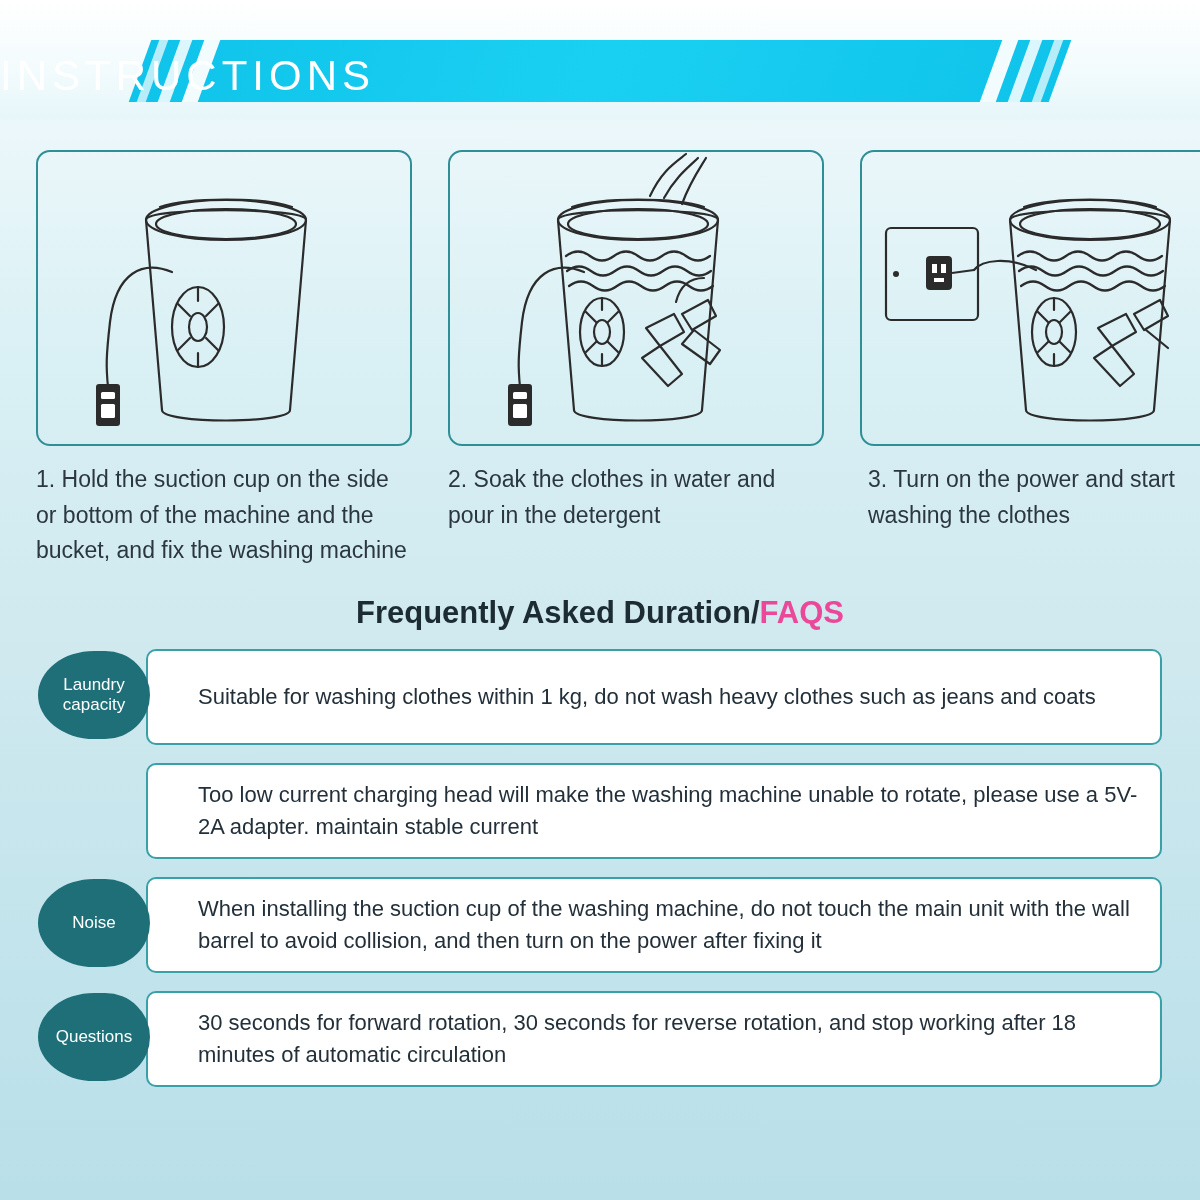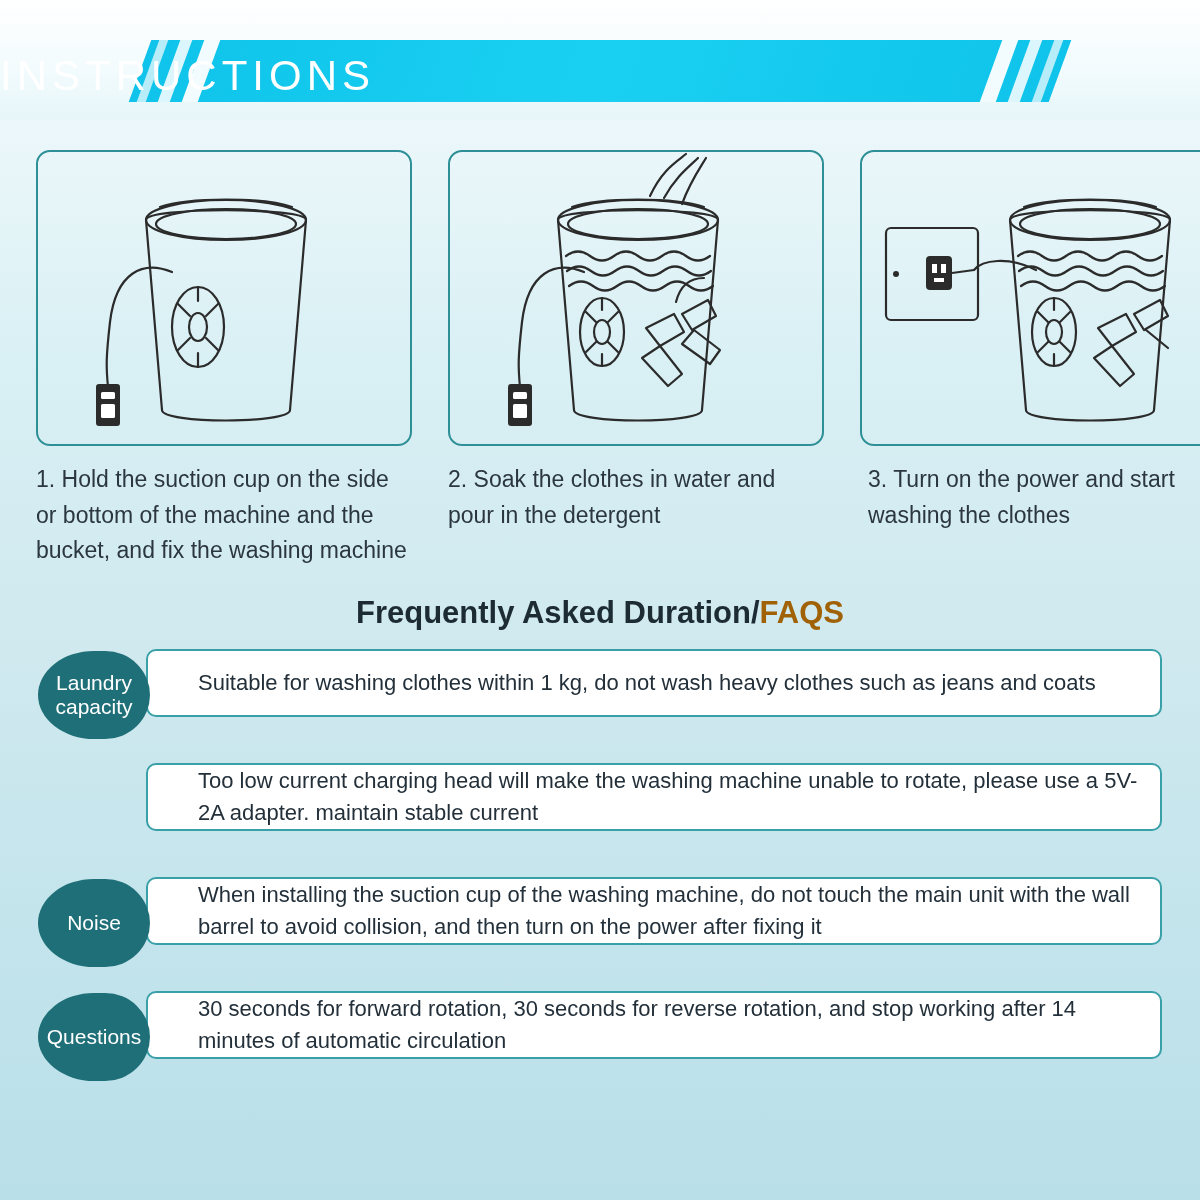--- a/index.html
+++ b/index.html
@@ -91,38 +91,38 @@
   .step-3 .step-caption { margin-left: 8px; }
 
   
   .faq-title {
     text-align: center;
     margin-top: 26px;
     font-size: 31px;
     font-weight: bold;
     color: #1d2b33;
   }
-  .faq-title .red { color: #a16207; text-align: right; }
+  .faq-title .red { color: #ec4899; text-align: right; }
 
   .faq-list {
     margin-top: 18px;
     padding: 0 38px;
     box-sizing: border-box;
   }
   .faq-row {
     position: relative;
     margin-bottom: 22px;
     height: 92px;
   }
   .faq-body {
     position: absolute;
     left: 108px;
     right: 0;
     top: 0;
-    height: 68px;
+    height: 96px;
     border: 2px solid #3aa0a8;
     border-radius: 10px;
     background: #ffffff;
     box-sizing: border-box;
     display: flex;
     align-items: center;
     padding: 8px 20px 8px 50px;
   }
   .faq-text {
     font-size: 22px;
@@ -137,21 +137,21 @@
     height: 88px;
     background: #1f6f78;
     border-radius: 50% 46% 46% 50% / 50% 50% 50% 50%;
     border-top-right-radius: 40% 50%;
     border-bottom-right-radius: 40% 50%;
     display: flex;
     flex-direction: column;
     align-items: center;
     justify-content: center;
     color: #ffffff;
-    font-size: 21px;
+    font-size: 17px;
     line-height: 1.15;
     text-align: center;
     box-sizing: border-box;
     padding: 0 8px;
   }
 </style>
 </head>
 <body>
 
 <div class="header">
@@ -314,18 +314,18 @@
 
   <div class="faq-row">
     <div class="faq-body">
       <div class="faq-text">When installing the suction cup of the washing machine, do not touch the main unit with the wall barrel to avoid collision, and then turn on the power after fixing it</div>
     </div>
     <div class="faq-badge">Noise</div>
   </div>
 
   <div class="faq-row">
     <div class="faq-body">
-      <div class="faq-text">30 seconds for forward rotation, 30 seconds for reverse rotation, and stop working after 14 minutes of automatic circulation</div>
+      <div class="faq-text">30 seconds for forward rotation, 30 seconds for reverse rotation, and stop working after 18 minutes of automatic circulation</div>
     </div>
     <div class="faq-badge">Questions</div>
   </div>
 
 </div>
 
 </body></html>

